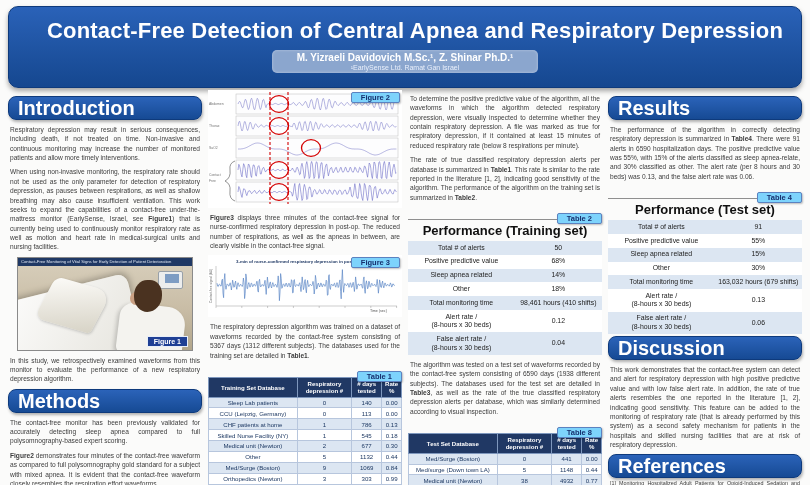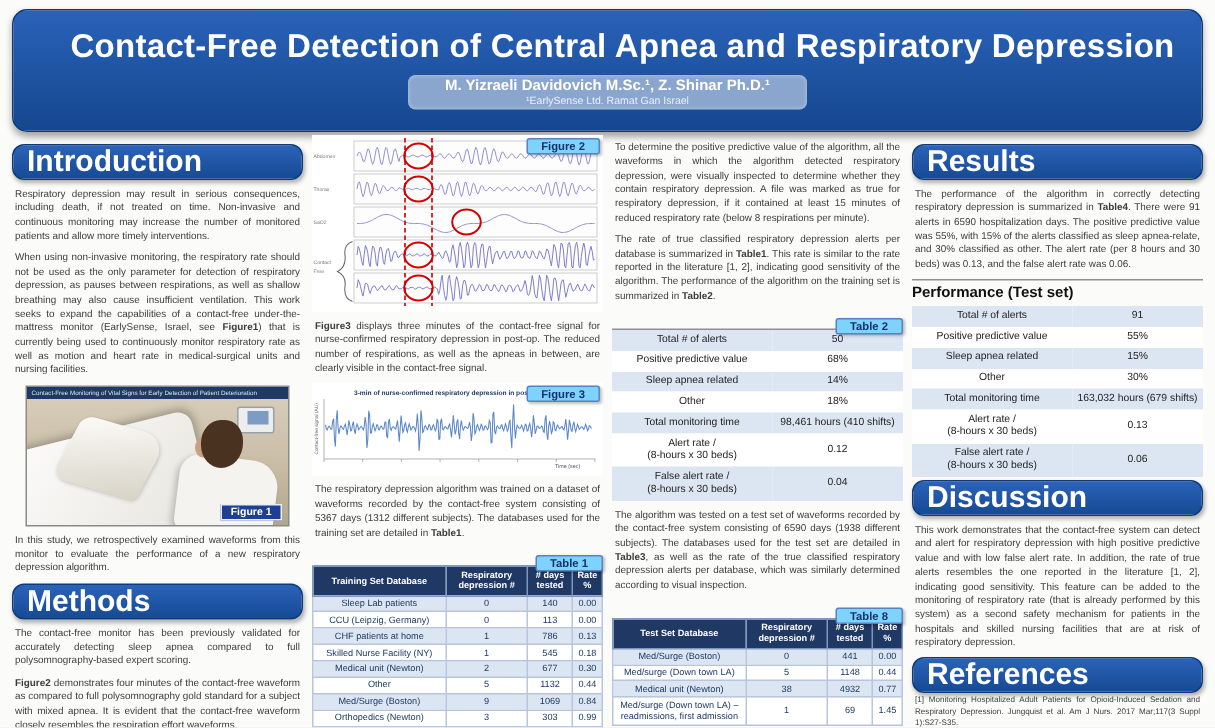--- a/index.html
+++ b/index.html
@@ -31,21 +31,21 @@
   
   table{border-collapse:collapse;width:100%;}
   .datatable th{background:#203864;color:#fff;font-size:6.1px;font-weight:bold;padding:2px 1px;border:0.5px solid #7e97bd;line-height:1.2;}
   .datatable td{font-size:6.1px;padding:1.3px 2px;text-align:center;color:#17335e;border:0.5px solid #b7c6dd;line-height:1.2;}
   .datatable th:first-child{width:46%;}
   .r-odd td{background:#dce6f2;}
   .r-even td{background:#ffffff;}
 
   
   .perfwrap{border-top:1px solid #8f8f8f;margin-top:1px;}
-  .perftitle{font-weight:bold;font-size:10px;color:#101010;margin:3px 0;}
+  .perftitle{text-align:center;font-weight:bold;font-size:13px;color:#101010;margin:3px 0;}
   .perftable td{font-size:6.9px;padding:2.6px 3px;text-align:center;color:#222;white-space:pre-line;line-height:1.25;border:none;}
   .perftable td:first-child{width:55%;}
 
   
   .panel{position:relative;background:#fff;}
   #fig2panel{height:118px;margin-bottom:2px;}
   #fig3panel{height:62px;margin:2px 0;}
 
   
   .fig1{position:relative;height:92px;margin:4px 9px;border:1px solid #8a8a8a;overflow:hidden;
@@ -220,20 +220,21 @@
           </tr>
         </tbody>
       </table>
   </div>
 
   <div class="col" id="col3">
     <p class="para" style="margin-top:2px">To determine the positive predictive value of the algorithm, all the waveforms in which the algorithm detected respiratory depression, were visually inspected to determine whether they contain respiratory depression. A file was marked as true for respiratory depression, if it contained at least 15 minutes of reduced respiratory rate (below 8 respirations per minute).</p>
     <p class="para">The rate of true classified respiratory depression alerts per database is summarized in <b>Table1</b>.  This rate is similar to the rate reported in the literature [1, 2], indicating good sensitivity of the algorithm. The performance of the algorithm on the training set is summarized in <b>Table2</b>.</p>
     <div class="badgerow"><span class="tbadge">Table 2</span></div>
     <div class="perfwrap">
+      <div class="perftitle">Performance (Training set)</div>
       <table class="perftable">
           <tbody>
             <tr class="r-odd">
               <td>Total # of alerts</td>
               <td>50</td>
             </tr>
             <tr class="r-even">
               <td>Positive predictive value</td>
               <td>68%</td>
             </tr>
@@ -296,20 +297,21 @@
             <td>69</td>
             <td>1.45</td>
           </tr>
         </tbody>
       </table>
   </div>
 
   <div class="col" id="col4">
     <div class="secbar">Results</div>
     <p class="para">The performance of the algorithm in correctly detecting respiratory depression is summarized in <b>Table4</b>. There were 91 alerts in 6590 hospitalization days. The positive predictive value was 55%, with 15% of the alerts classified as sleep apnea-relate, and 30% classified as other. The alert rate (per 8 hours and 30 beds) was 0.13, and the false alert rate was 0.06.</p>
+    <div class="badgerow"><span class="tbadge">Table 4</span></div>
     <div class="perfwrap">
       <div class="perftitle">Performance (Test set)</div>
       <table class="perftable">
           <tbody>
             <tr class="r-odd">
               <td>Total # of alerts</td>
               <td>91</td>
             </tr>
             <tr class="r-even">
               <td>Positive predictive value</td>

